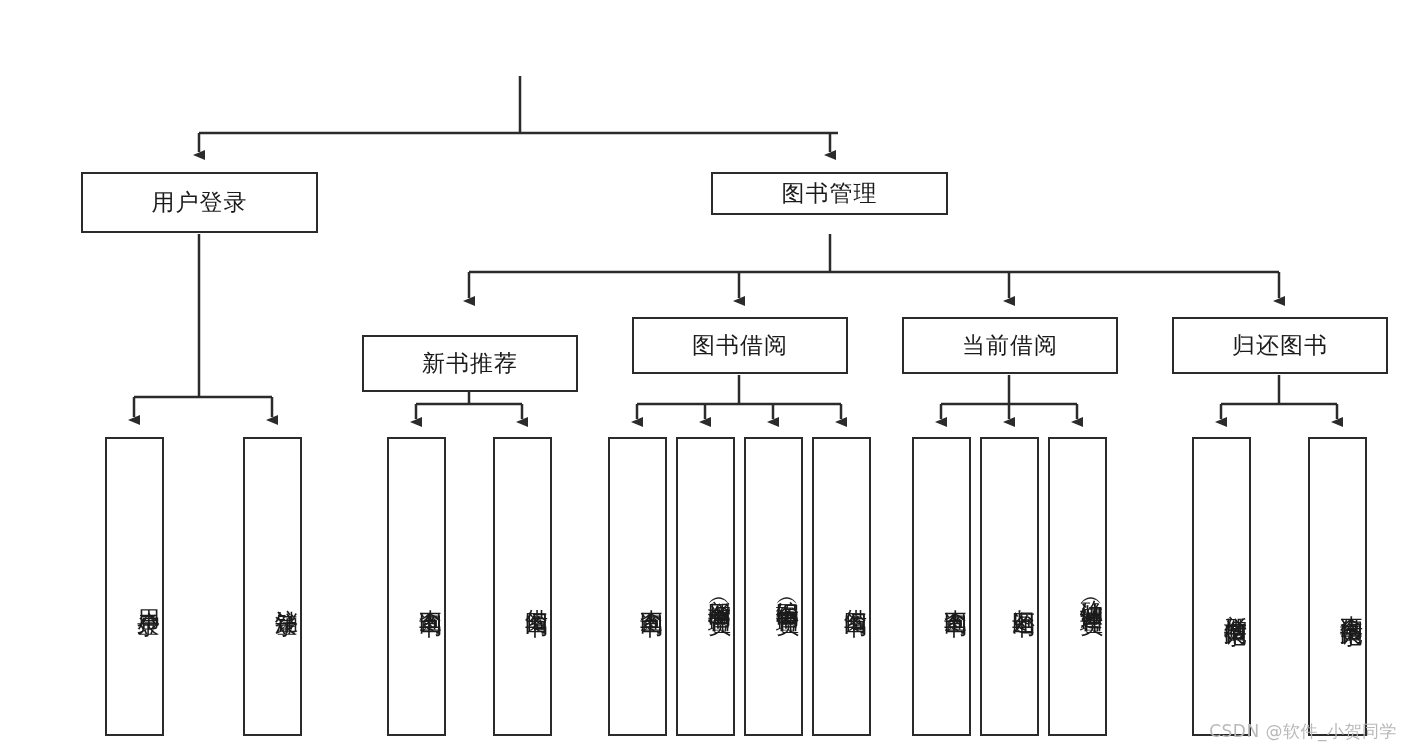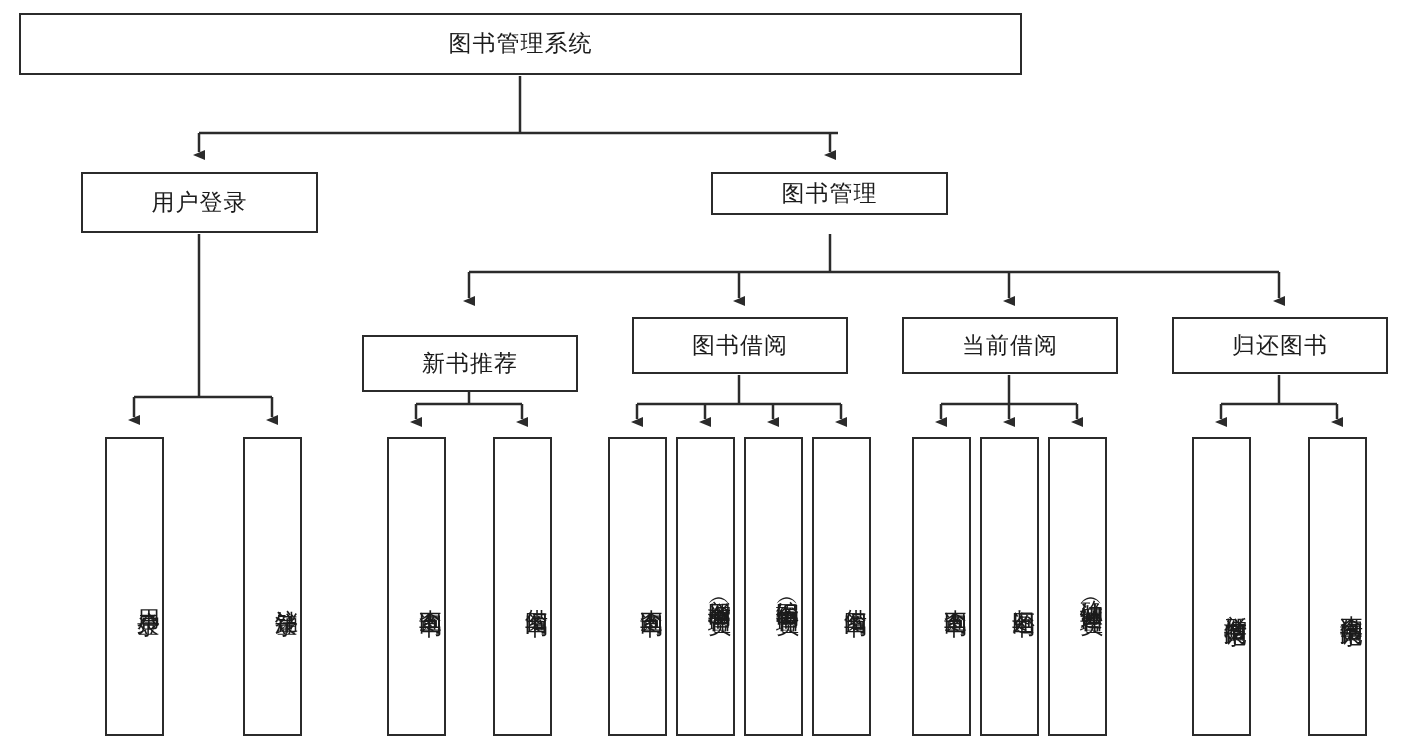--- a/index.html
+++ b/index.html
@@ -119,23 +119,20 @@
       <path d="M1009,404 L1009,419" marker-end="url(#arrow)"></path>
       <path d="M1077,404 L1077,419" marker-end="url(#arrow)"></path>
 
       <path d="M1279,375 L1279,404"></path>
       <path d="M1221,404 L1337,404"></path>
       <path d="M1221,404 L1221,419" marker-end="url(#arrow)"></path>
       <path d="M1337,404 L1337,419" marker-end="url(#arrow)"></path>
     </g>
   </svg>
 
-  <div class="node root horiz" style="left:19px; top:13px; width:1003px; height:62px;">
-    <span>图书管理系统</span>
-  </div>
 
   <div class="node horiz" style="left:81px; top:172px; width:237px; height:61px;">
     <span>用户登录</span>
   </div>
   <div class="node horiz" style="left:711px; top:172px; width:237px; height:43px;">
     <span>图书管理</span>
   </div>
 
   <div class="node horiz" style="left:362px; top:335px; width:216px; height:57px;">
     <span>新书推荐</span>
@@ -187,14 +184,15 @@
     <span class="vlabel">确认归还（管理员）</span>
   </div>
 
   <div class="node vert" style="left:1192px; top:437px; width:59px; height:299px; padding-top:32px;">
     <span class="vlabel">新增借阅记录</span>
   </div>
   <div class="node vert" style="left:1308px; top:437px; width:59px; height:299px; padding-top:32px;">
     <span class="vlabel">查询借阅记录</span>
   </div>
 
+  <div class="watermark">CSDN @软件_小贺同学</div>
 
 </div>
 
 </body></html>

